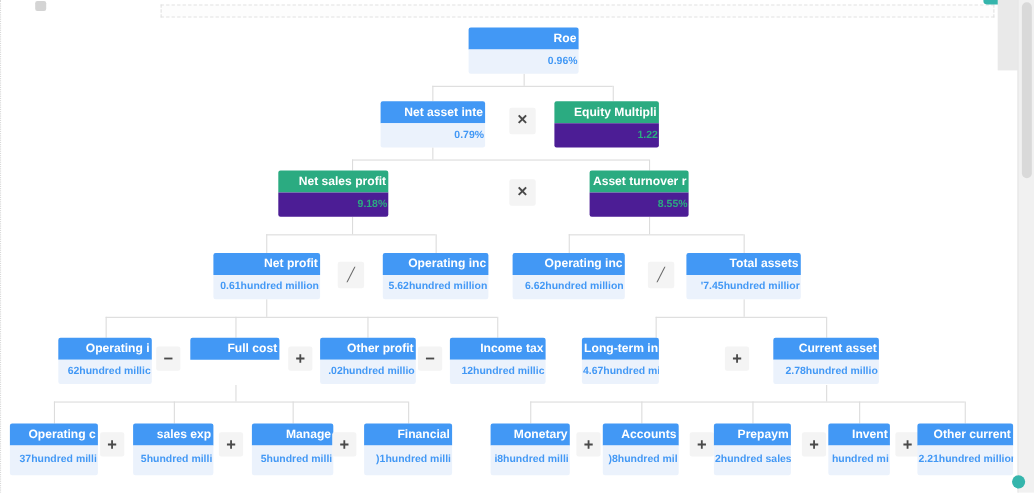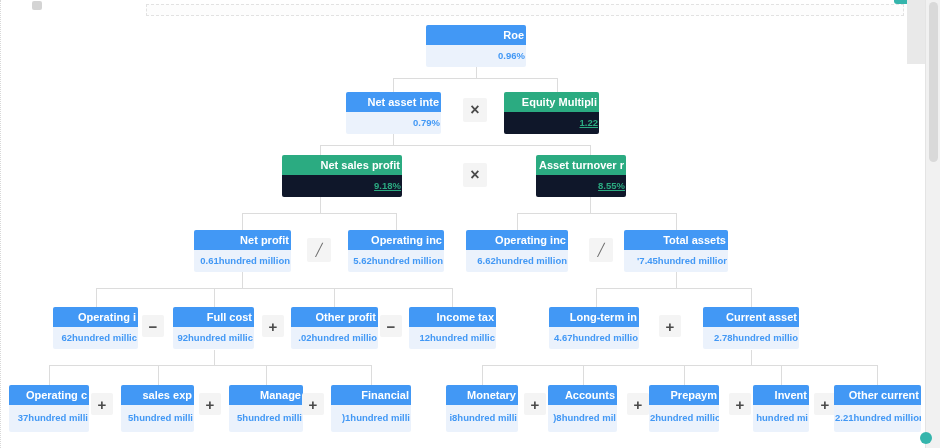--- a/index.html
+++ b/index.html
@@ -45,21 +45,21 @@
     border-radius:2px 2px 0 0;white-space:nowrap;overflow:hidden;padding:0 2px;
   }
   .node .val{
     height:22px;line-height:22px;font-size:9.5px;font-weight:bold;
     white-space:nowrap;overflow:hidden;border-radius:0 0 2px 2px;padding:0 1px;
   }
   .node.tall .val{height:27px;line-height:25px;}
   .node.blue .hd{background:#4298f5;}
   .node.blue .val{background:#ebf2fc;color:#4298f5;}
   .node.green .hd{background:#2bab81;}
-  .node.green .val{background:#0f172a;color:#2bab81;text-decoration:underline;}
+  .node.green .val{background:#4c1d95;color:#2bab81;}
   
   .op{
     position:absolute;background:#f4f4f4;border-radius:2px;color:#4a4a4a;
     display:flex;align-items:center;justify-content:center;
     font-size:16px;font-weight:600;
   }
   .op.big{width:24px;height:24px;}
   .op.small{width:22px;height:22px;font-size:15px;}
   .op.slash{font-size:12px;color:#6a6a6a;font-weight:400;}
   
@@ -136,21 +136,21 @@
   <div class="node blue" style="left:345px;top:92px;width:95px">
     <div class="hd">Net asset inte</div>
     <div class="val">0.79%</div>
   </div>
   <div class="op big" style="left:462px;top:98px">×</div>
   <div class="node green" style="left:503px;top:92px;width:95px">
     <div class="hd">Equity Multipli</div>
     <div class="val">1.22</div>
   </div>
 
-  <div class="node green" style="left:281px;top:155px;width:120px">
+  <div class="node green" style="left:252px;top:155px;width:100px">
     <div class="hd">Net sales profit</div>
     <div class="val">9.18%</div>
   </div>
   <div class="op big" style="left:462px;top:163px">×</div>
   <div class="node green" style="left:535px;top:155px;width:90px">
     <div class="hd">Asset turnover r</div>
     <div class="val">8.55%</div>
   </div>
 
   <div class="node blue" style="left:193px;top:230px;width:97px">
@@ -172,33 +172,32 @@
     <div class="val">'7.45hundred millior</div>
   </div>
 
   <div class="node blue" style="left:52px;top:307px;width:85px">
     <div class="hd">Operating i</div>
     <div class="val">62hundred millic</div>
   </div>
   <div class="op small" style="left:141px;top:315px">−</div>
   <div class="node blue" style="left:172px;top:307px;width:81px">
     <div class="hd">Full cost</div>
-    <div class="val">92hundred millic</div>
   </div>
   <div class="op small" style="left:261px;top:315px">+</div>
   <div class="node blue" style="left:290px;top:307px;width:87px">
     <div class="hd">Other profit</div>
     <div class="val">.02hundred millio</div>
   </div>
   <div class="op small" style="left:379px;top:315px">−</div>
   <div class="node blue" style="left:408px;top:307px;width:87px">
     <div class="hd">Income tax</div>
     <div class="val">12hundred millic</div>
   </div>
-  <div class="node blue" style="left:548px;top:307px;width:90px">
+  <div class="node blue" style="left:528px;top:307px;width:70px">
     <div class="hd">Long-term in</div>
     <div class="val">4.67hundred millio</div>
   </div>
   <div class="op small" style="left:658px;top:315px">+</div>
   <div class="node blue" style="left:702px;top:307px;width:96px">
     <div class="hd">Current asset</div>
     <div class="val">2.78hundred millio</div>
   </div>
 
   <div class="node blue tall" style="left:8px;top:385px;width:80px">
@@ -225,21 +224,21 @@
     <div class="val">i8hundred milli</div>
   </div>
   <div class="op small" style="left:523px;top:393px">+</div>
   <div class="node blue tall" style="left:547px;top:385px;width:69px">
     <div class="hd">Accounts</div>
     <div class="val">)8hundred mil</div>
   </div>
   <div class="op small" style="left:626px;top:393px">+</div>
   <div class="node blue tall" style="left:648px;top:385px;width:70px">
     <div class="hd">Prepaym</div>
-    <div class="val">2hundred millic</div>
+    <div class="val">2hundred sales</div>
   </div>
   <div class="op small" style="left:728px;top:393px">+</div>
   <div class="node blue tall" style="left:752px;top:385px;width:56px">
     <div class="hd">Invent</div>
     <div class="val">hundred mi</div>
   </div>
   <div class="op small" style="left:813px;top:393px">+</div>
   <div class="node blue tall" style="left:833px;top:385px;width:87px">
     <div class="hd">Other current</div>
     <div class="val">2.21hundred millior</div>

